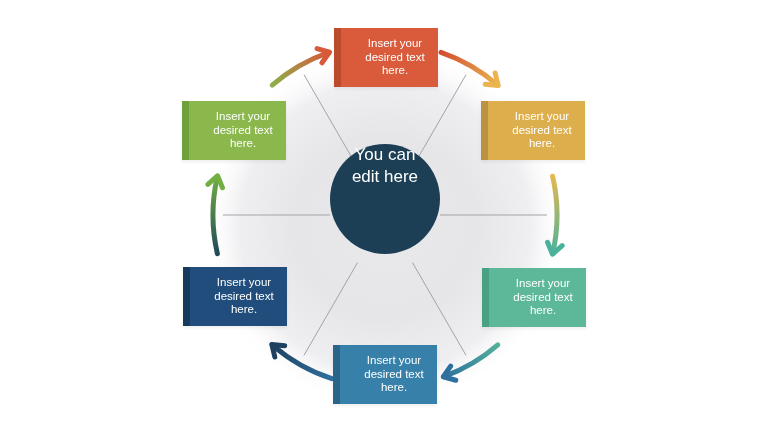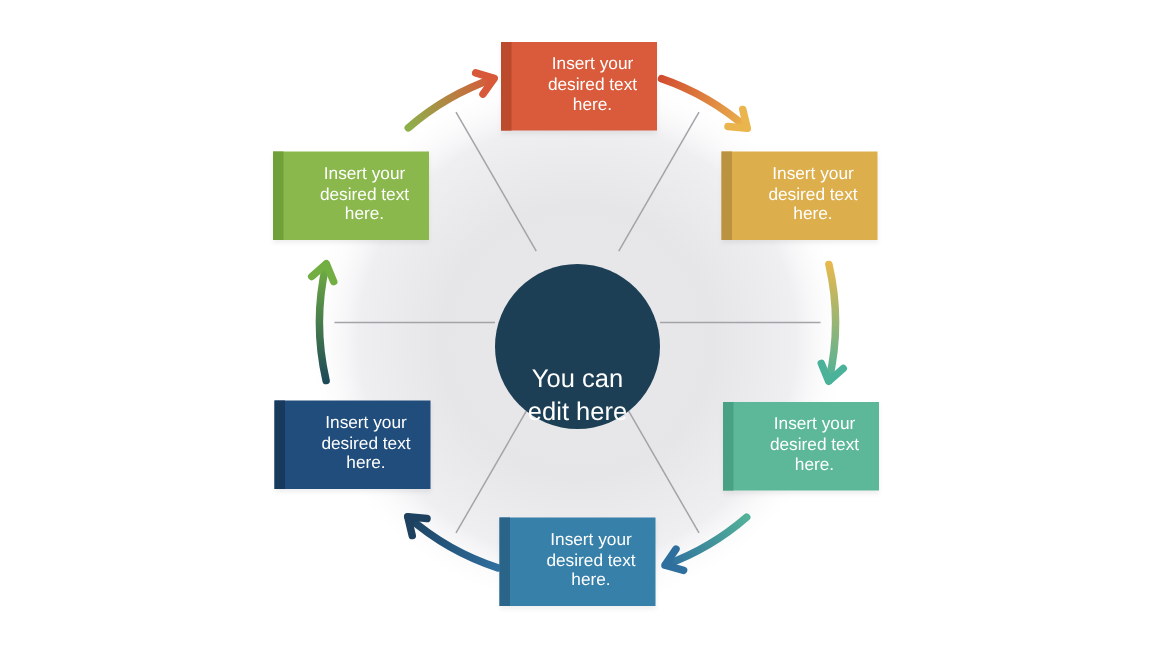--- a/index.html
+++ b/index.html
@@ -13,22 +13,22 @@
   }
   .node .edge{position:absolute;left:0;top:0;bottom:0;width:7px;}
   .node .label{width:76px;font-size:11.5px;line-height:1.2;font-weight:400;}
   .n0{left:334px;top:28px;}
   .n1{left:481px;top:101px;}
   .n2{left:482px;top:268px;}
   .n3{left:333px;top:345px;}
   .n4{left:183px;top:267px;}
   .n5{left:182px;top:101px;}
   .center{
-    position:absolute;left:330px;top:176px;width:110px;height:110px;border-radius:50%;
-    display:flex;align-items:flex-end;justify-content:center;color:#ffffff;
+    position:absolute;left:330px;top:144px;width:110px;height:110px;border-radius:50%;
+    display:flex;align-items:flex-start;justify-content:center;color:#ffffff;
   }
   .center .label{width:86px;text-align:center;font-size:17px;line-height:1.3;font-weight:400;}
 </style>
 </head>
 <body>
 
 <div class="stage">
 
   <svg class="layer" width="768" height="432" viewBox="0 0 768 432">
     <defs>

